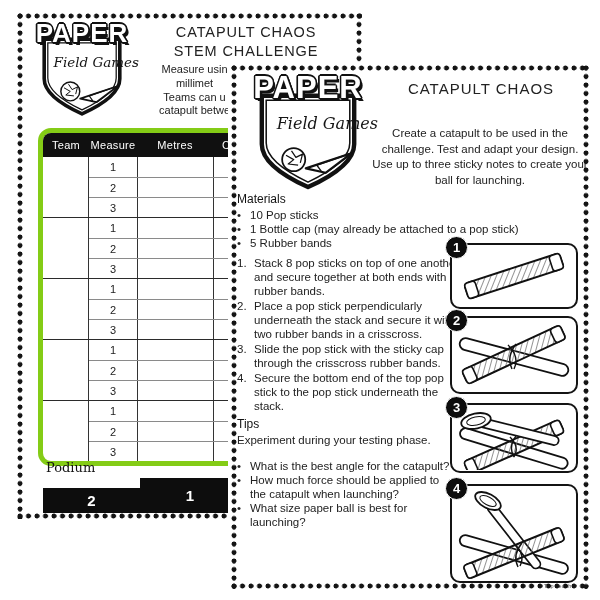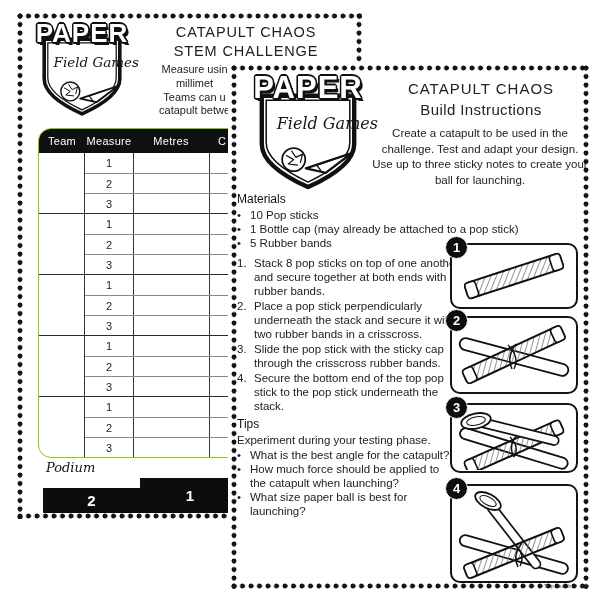--- a/index.html
+++ b/index.html
@@ -46,39 +46,39 @@
   .logo-back  .logo-sub { top:36px; font-size:13.5px; }
   .logo-front .logo-sub { top:44px; font-size:16px; }
 
   
   .bp-title { position:absolute; left:118px; top:13px; width:228px; text-align:center;
     font-size:14.5px; letter-spacing:0.9px; line-height:19px; color:#222; }
   .bp-intro { position:absolute; top:53px; right:135px; text-align:center;
     font-size:11px; line-height:13.8px; color:#222; white-space:nowrap; }
 
   .bp-table { position:absolute; left:24px; top:118px; width:300px;
-    border:1px solid #84cc16; border-radius:13px; overflow:hidden; background:#fff; }
+    border:5px solid #84cc16; border-radius:13px; overflow:hidden; background:#fff; }
   .tbl-header { display:flex; background:#101010; color:#fff; height:24px;
     align-items:center; font-size:11px; letter-spacing:0.3px; }
   .tbl-header .hc { text-align:center; }
   .h-team{width:46px;} .h-attempt{width:48px;} .h-metres{width:76px;}
   .h-extra{flex:1; text-align:left !important; padding-left:9px;}
   .tbl-group { display:flex; border-top:1.5px solid #2b2b2b; }
   .tbl-group:first-child { border-top:none; }
   .team-cell { width:46px; border-right:1px solid #333; }
   .group-rows { flex:1; }
   .tbl-row { display:flex; height:20px; border-top:1px solid #8a8a8a; }
   .tbl-row:first-child { border-top:none; }
   .cell { font-size:11px; color:#222; }
   .attempt-cell { width:48px; display:flex; align-items:center; justify-content:center; }
   .metres-cell  { width:76px; border-left:1px solid #333; }
   .extra-cell   { flex:1; border-left:1px solid #333; }
 
   .podium-label { position:absolute; left:8px; top:450px;
-    font-family:"DejaVu Serif", serif; font-style:italic; font-size:13px; color:#131313;padding-left:24px; }
+    font-family:"DejaVu Serif", serif; font-size:13px; color:#131313;padding-left:24px; }
   .podium-step { position:absolute; background:#0d0d0d; color:#fff; font-weight:bold;
     font-size:15px; display:flex; align-items:center; justify-content:center; }
   .step-2 { left:29px;  top:478px; width:97px;  height:25px; }
   .step-1 { left:126px; top:468px; width:100px; height:35px; }
 
   
   .fp-title { position:absolute; left:148px; top:17px; width:210px; text-align:center;
     font-size:15px; letter-spacing:1px; line-height:20.5px; color:#222; }
   .fp-title .t2 { letter-spacing:0.4px; }
   .fp-intro { position:absolute; left:144px; top:64px; width:216px; text-align:center;
@@ -89,21 +89,21 @@
   .sec-head { font-weight:normal; font-size:12px; margin-bottom:2px; color:#111; }
   .materials-list { margin-bottom:6px; }
   .materials-list .li { white-space:nowrap; }
   .li { display:flex; }
   .blt { width:13px; text-align:left; flex:none; }
   .btxt { flex:1; }
   .num-list { margin-bottom:4px; }
   .oli { display:flex; margin-bottom:1px; }
   .num { width:17px; flex:none; }
   .otxt { width:212px; flex:none; }
-  .tips-lead { margin-bottom:1px; }
+  .tips-lead { margin-bottom:12px; }
   .tips-list .btxt { max-width:204px; }
 
   .fig-box { position:absolute; left:222px; width:128px; background:#fff;
     border:2px solid #141414; border-radius:10px; display:flex;
     align-items:center; justify-content:center; }
   .fig-1 { top:181px; height:66px; }
   .fig-2 { top:254px; height:78px; }
   .fig-3 { top:341px; height:70px; }
   .fig-4 { top:422px; height:99px; }
   .badge { position:absolute; left:-7px; top:-9px; width:23px; height:23px;
@@ -278,21 +278,20 @@
         <circle cx="37" cy="62" r="10.5" fill="#fff" stroke="#111" stroke-width="1.6"></circle>
         <path d="M30,58 l7,4 -5,4 9,1 M35,54 l4,6 6,-3 -2,8" fill="none" stroke="#111" stroke-width="1.1" stroke-linejoin="round"></path>
         <path d="M48,70 L90,56 L66,74 Z" fill="#fff" stroke="#111" stroke-width="2" stroke-linejoin="round"></path>
         <path d="M90,56 L58,67 L62,72.5" fill="none" stroke="#111" stroke-width="1.3"></path>
       </svg>
       <div class="logo-sub">Field Games</div>
     </div>
 
     <div class="fp-title">
       <div>CATAPULT CHAOS</div>
-      <div class="t2">Build Instructions</div>
     </div>
 
     <div class="fp-intro">Create a catapult to be used in the challenge. Test and adapt your design. Use up to three sticky notes to create your ball for launching.</div>
 
     <div class="fp-col">
       <div class="sec-head">Materials</div>
       <div class="materials-list">
           <div class="li">
             <div class="blt">•</div>
             <div class="btxt">10 Pop sticks</div>

